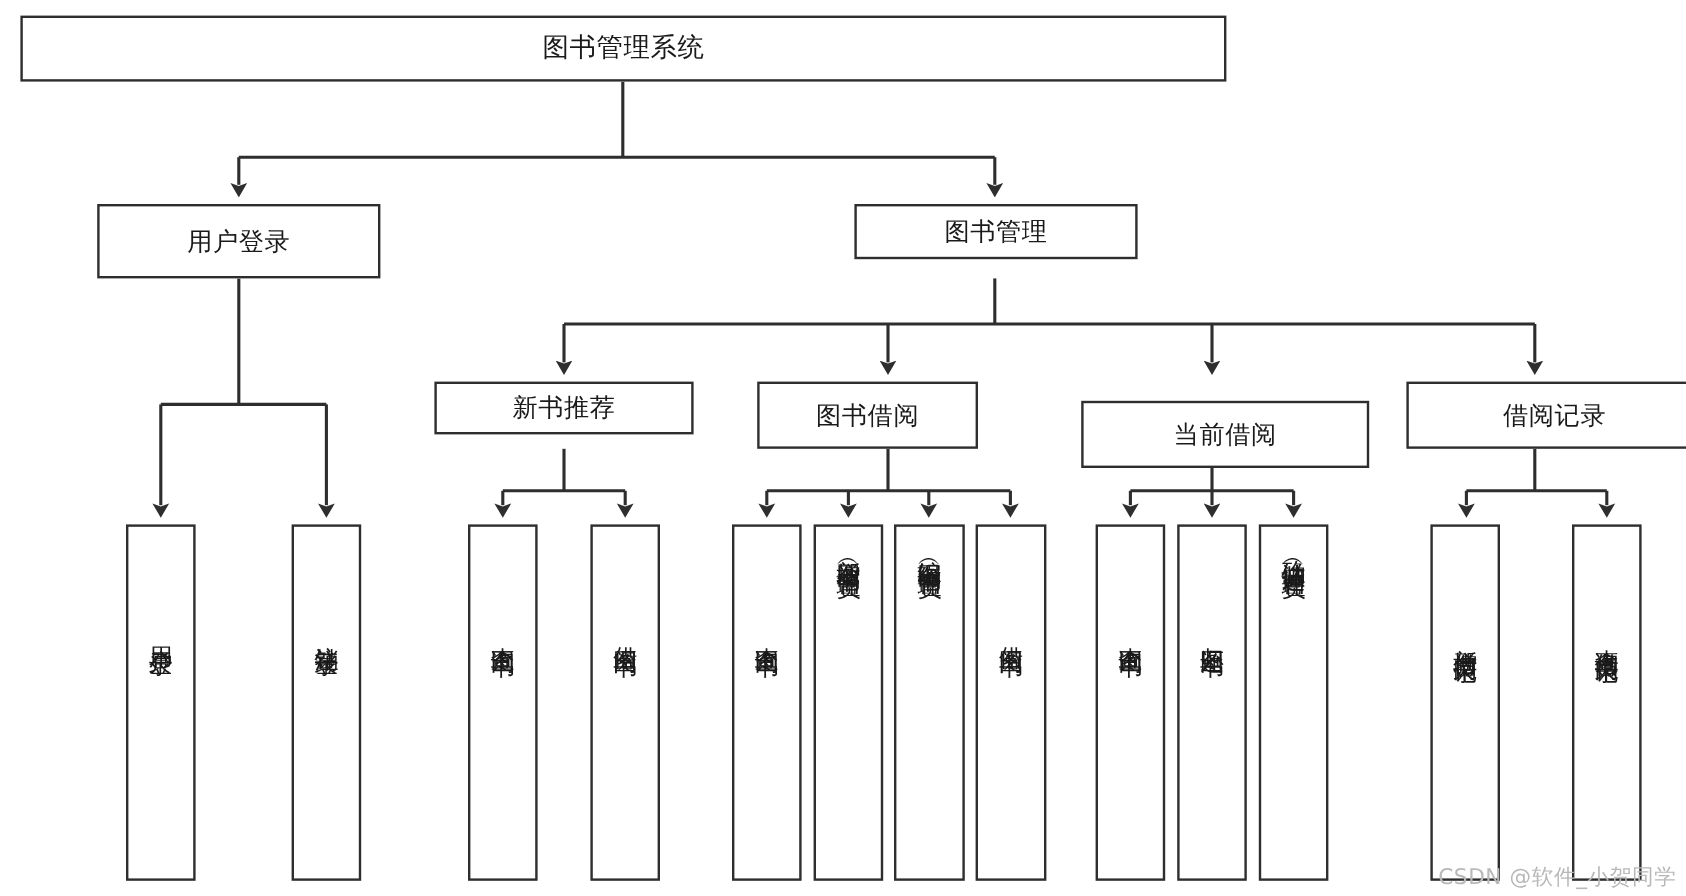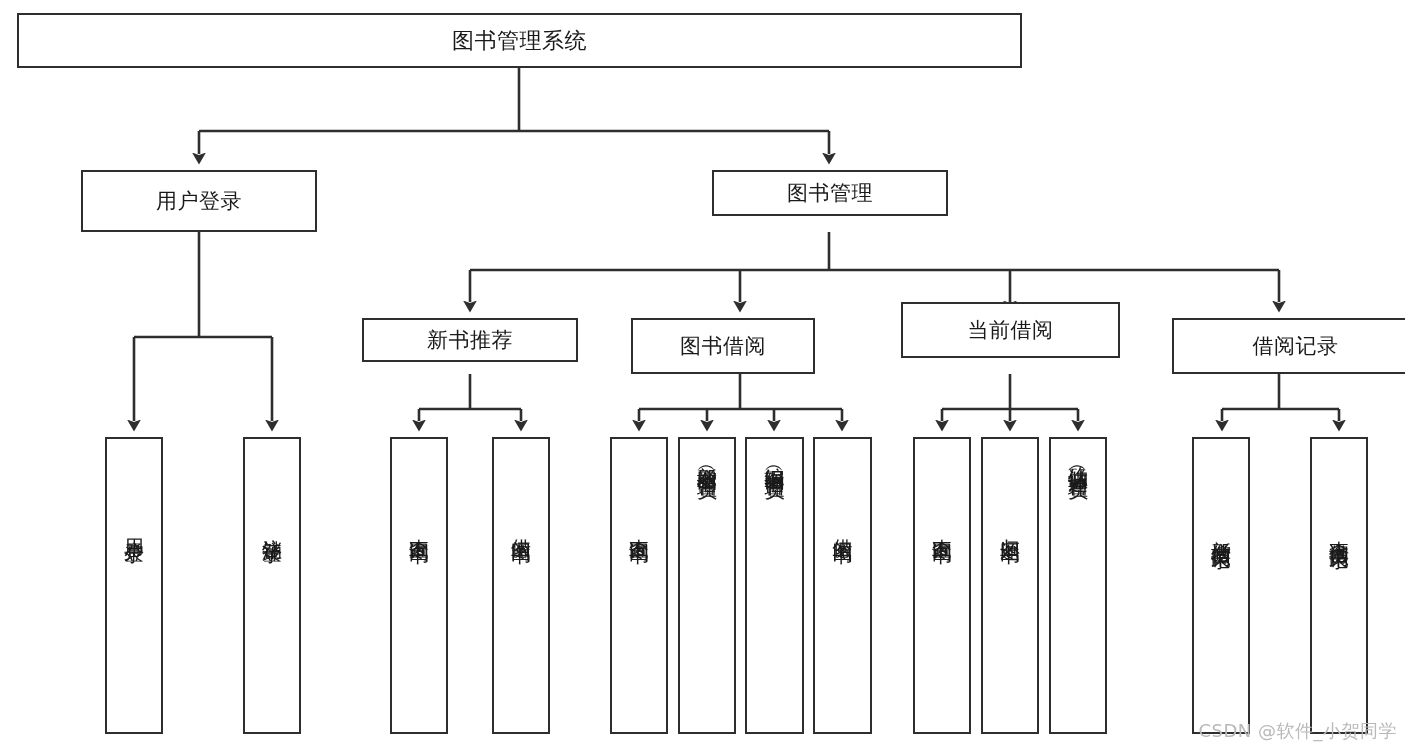--- a/index.html
+++ b/index.html
@@ -149,21 +149,21 @@
   <div class="node h" style="left:712px;top:170px;width:236px;height:46px;">
     <span class="node-label">图书管理</span>
   </div>
 
   <div class="node h" style="left:362px;top:318px;width:216px;height:44px;">
     <span class="node-label">新书推荐</span>
   </div>
   <div class="node h" style="left:631px;top:318px;width:184px;height:56px;">
     <span class="node-label">图书借阅</span>
   </div>
-  <div class="node h" style="left:901px;top:302px;width:219px;height:56px;">
+  <div class="node h" style="left:901px;top:334px;width:240px;height:56px;">
     <span class="node-label">当前借阅</span>
   </div>
   <div class="node h" style="left:1172px;top:318px;width:247px;height:56px;">
     <span class="node-label">借阅记录</span>
   </div>
 
   <div class="node v low" style="left:105px;top:437px;width:58px;height:297px;">
     <span class="node-label">用户登录</span>
   </div>
   <div class="node v low" style="left:243px;top:437px;width:58px;height:297px;">

